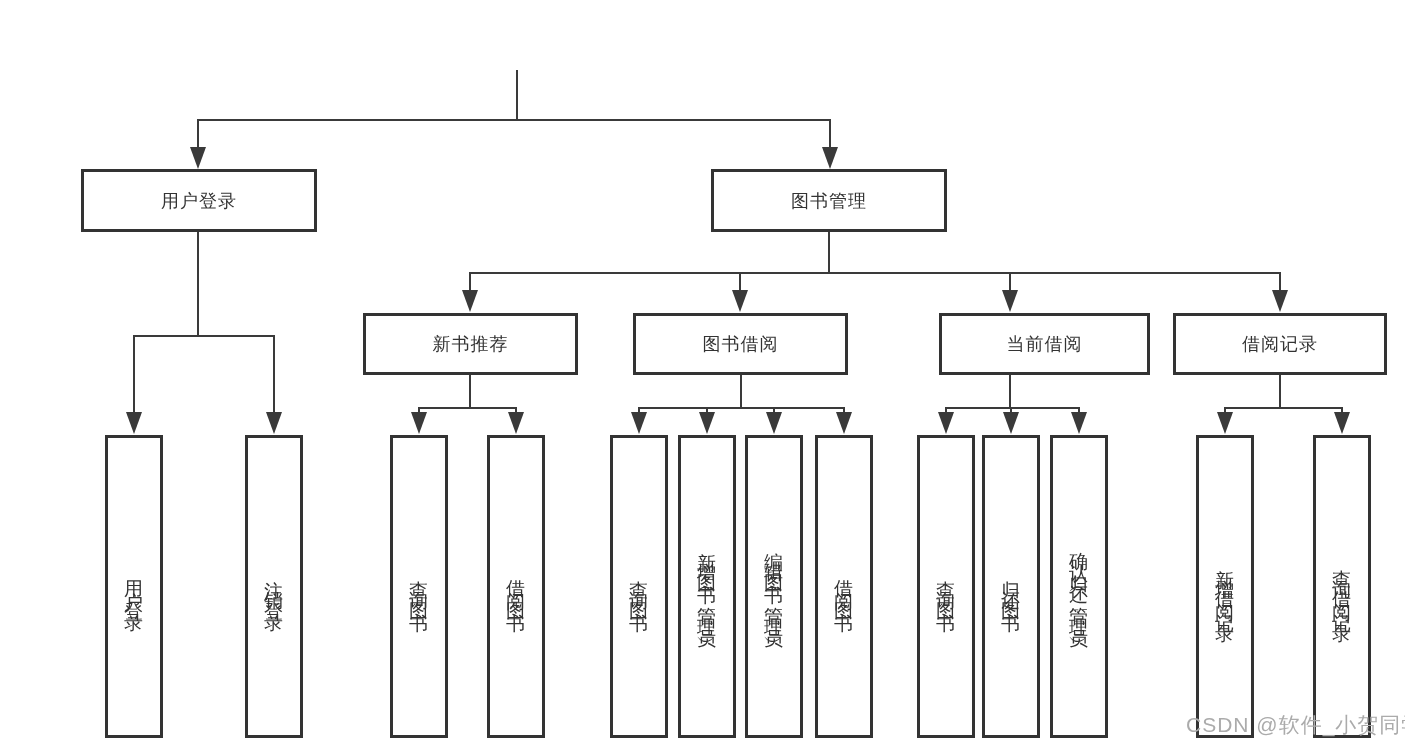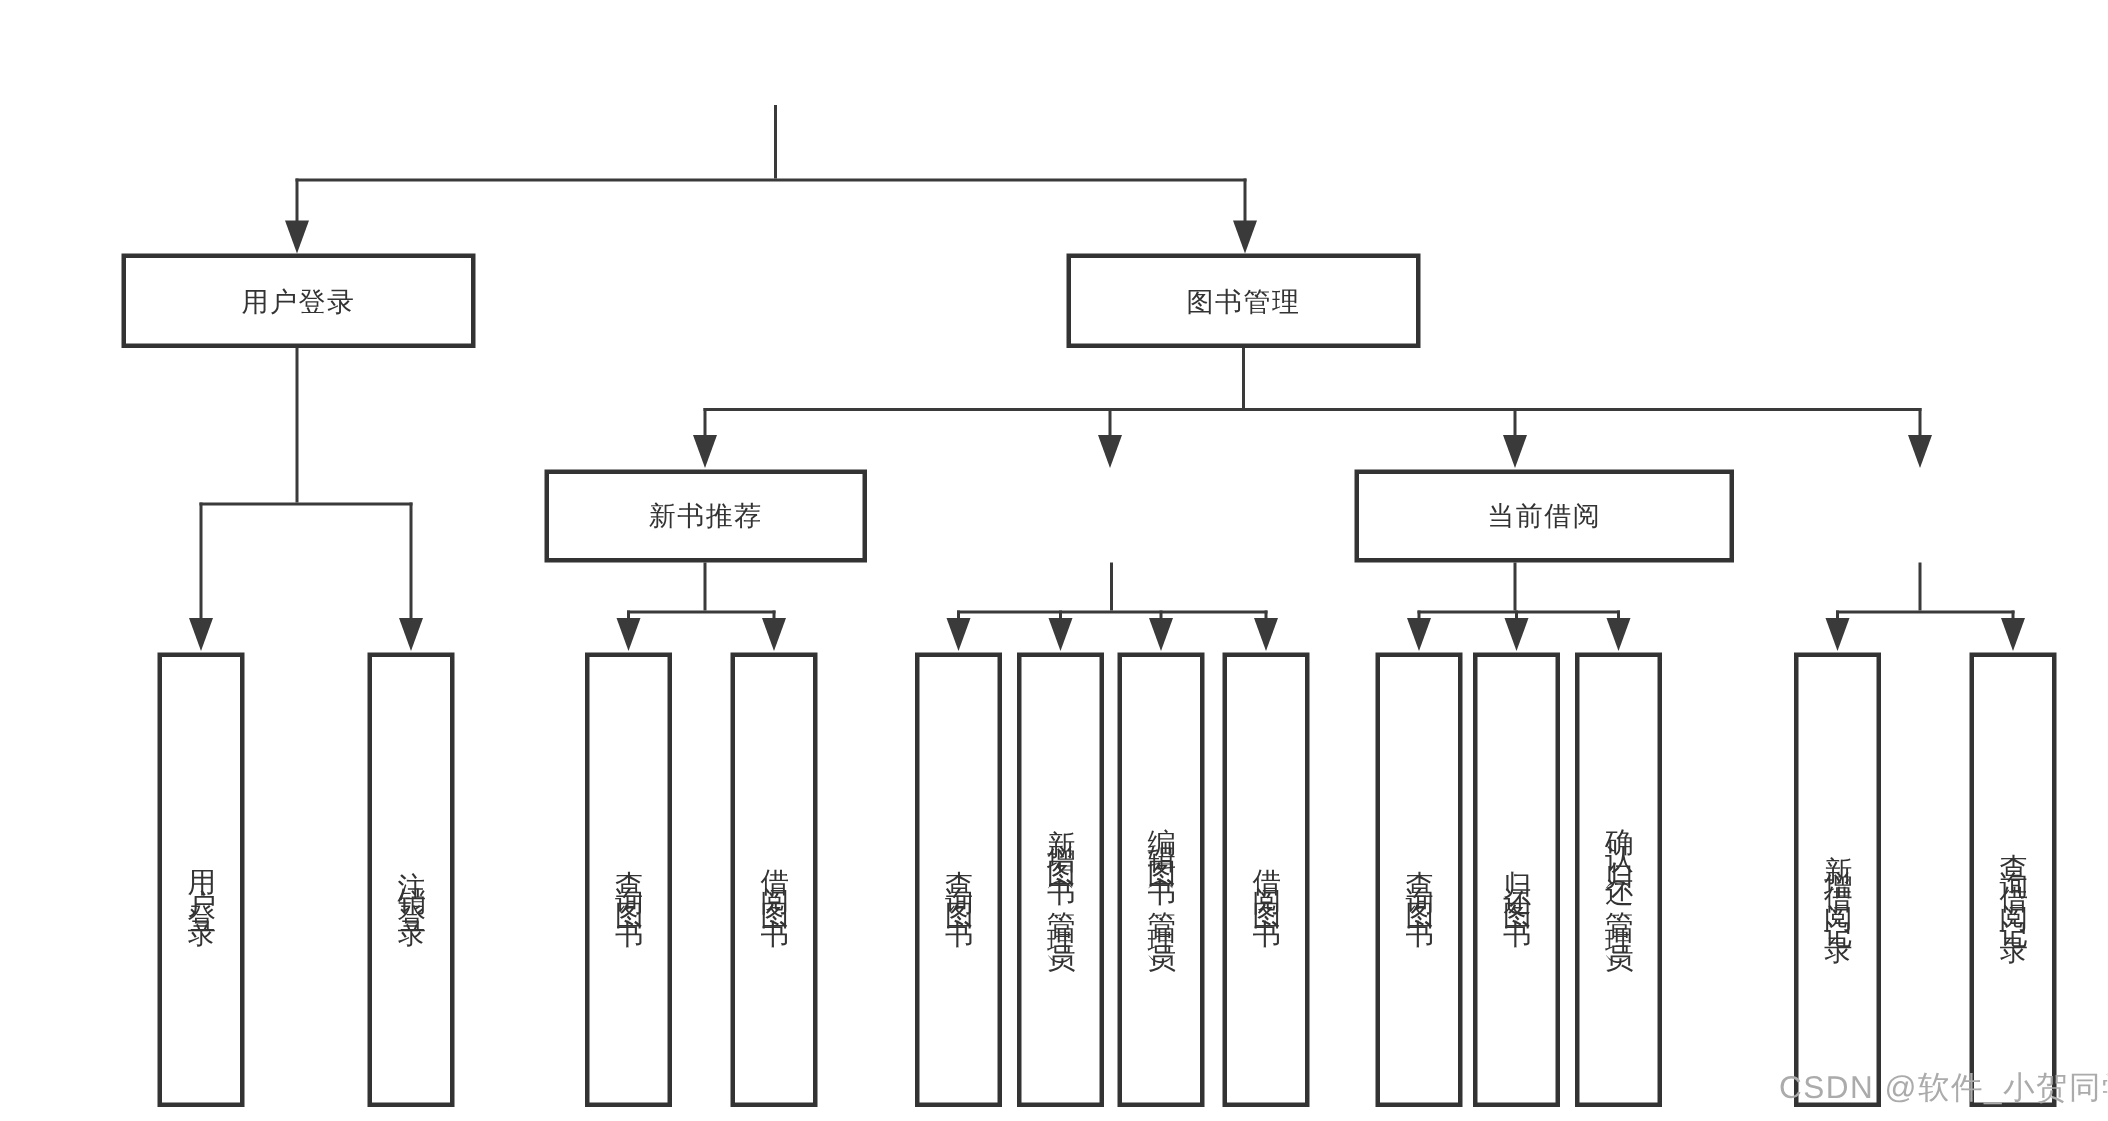--- a/index.html
+++ b/index.html
@@ -44,25 +44,31 @@
   </div>
 
   <div class="box" style="left:711px;top:169px;width:236px;height:63px;">
     <span>图书管理</span>
   </div>
 
   <div class="box" style="left:363px;top:313px;width:215px;height:62px;">
     <span>新书推荐</span>
   </div>
 
+  <div class="box" style="left:633px;top:313px;width:215px;height:62px;">
+    <span>图书借阅</span>
+  </div>
 
-  <div class="box" style="left:903px;top:313px;width:253px;height:62px;">
+  <div class="box" style="left:939px;top:313px;width:211px;height:62px;">
     <span>当前借阅</span>
   </div>
 
+  <div class="box" style="left:1173px;top:313px;width:214px;height:62px;">
+    <span>借阅记录</span>
+  </div>
 
   <div class="leaf" style="left:105px;top:435px;width:58px;height:303px;">
     <span class="vtext">用户登录</span>
   </div>
   <div class="leaf" style="left:245px;top:435px;width:58px;height:303px;">
     <span class="vtext">注销登录</span>
   </div>
 
   <div class="leaf" style="left:390px;top:435px;width:58px;height:303px;">
     <span class="vtext">查询图书</span>

